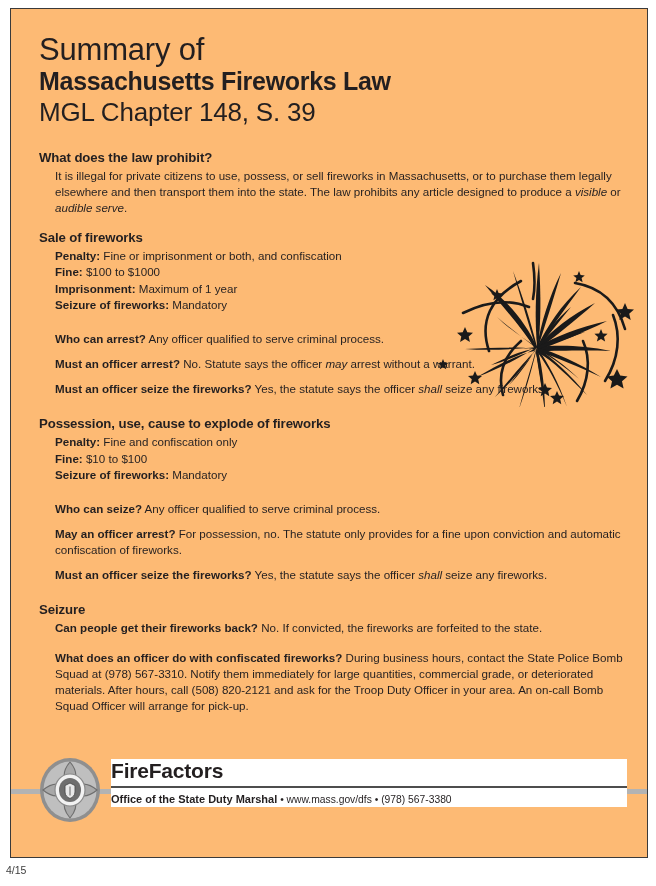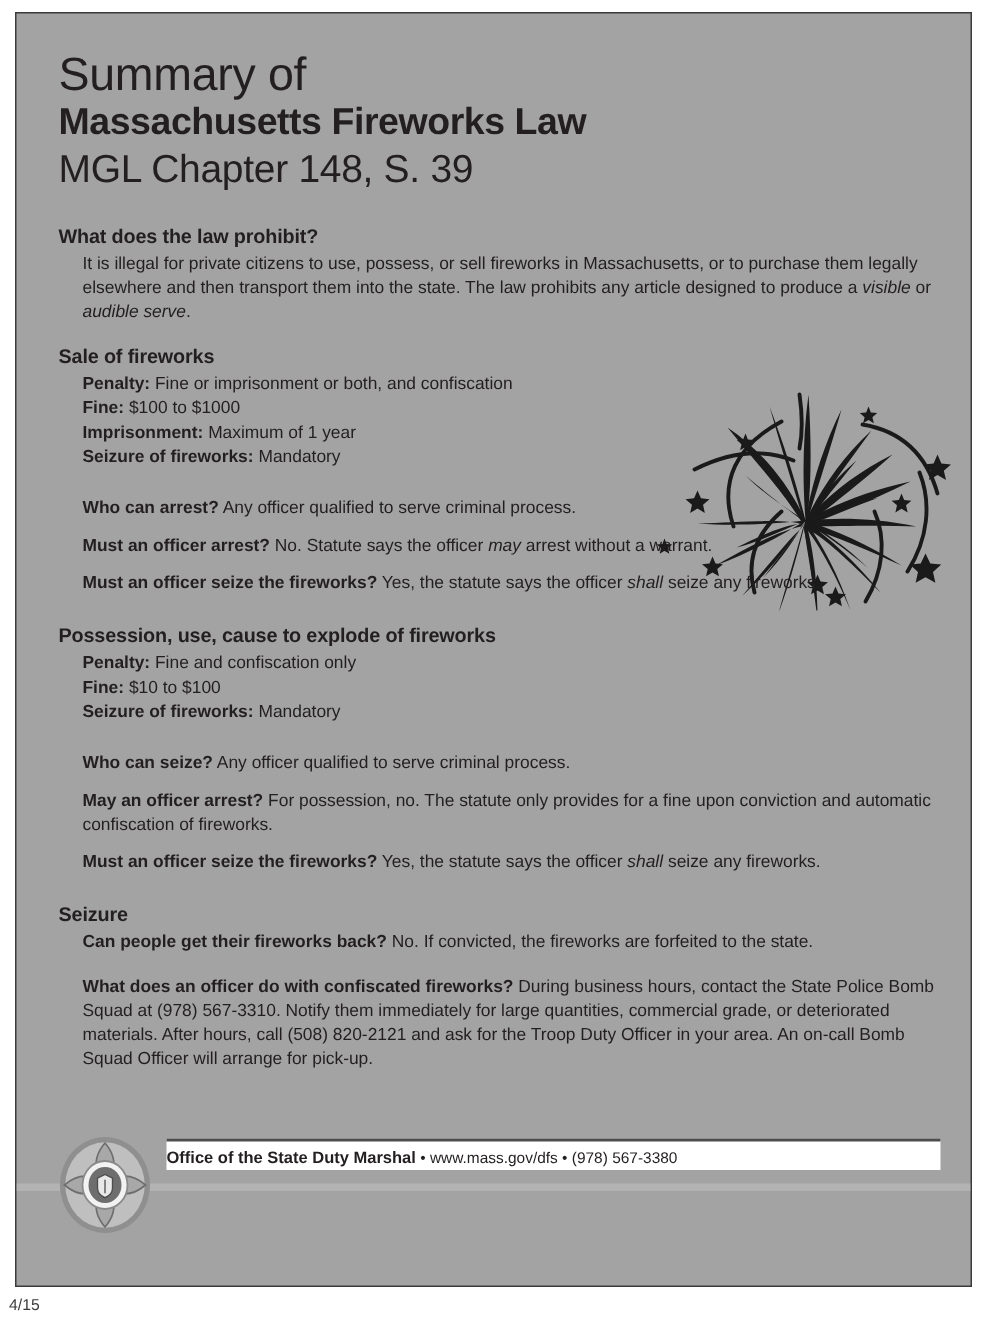--- a/index.html
+++ b/index.html
@@ -19,21 +19,21 @@
 
   
   .page-frame {
     position: absolute;
     left: 10px;
     top: 8px;
     width: 638px;
     height: 850px;
     box-sizing: border-box;
     border: 1.5px solid #3a3a3a;
-    background: #a3a3a3;
+    background: #fdba74;
     overflow: hidden;
   }
 
   .page-inner {
     position: absolute;
     left: 0; top: 0; right: 0; bottom: 0;
     padding: 18px 22px 0 22px;
     box-sizing: border-box;
   }
 
@@ -320,20 +320,21 @@
           <path d="M4,33 C11,27 17,26 23,28 L23,38 C17,40 11,39 4,33 Z"></path>
           <path d="M58,33 C51,27 45,26 39,28 L39,38 C45,40 51,39 58,33 Z"></path>
         </g>
         <ellipse cx="31" cy="33" rx="15" ry="16" fill="#f2f2f2" stroke="#8a8a8a" stroke-width="1.2"></ellipse>
         <ellipse cx="31" cy="33" rx="11" ry="12" fill="#6e6e6e"></ellipse>
         <path d="M31,26 L36,28.5 L36,35 C36,38.5 33.5,40.5 31,41.5 C28.5,40.5 26,38.5 26,35 L26,28.5 Z" fill="#e8e8e8" stroke="#4d4d4d" stroke-width="0.9"></path>
         <path d="M31,29.5 L31,38.5" stroke="#6e6e6e" stroke-width="1.1"></path>
       </svg>
 
       <div class="footer-textwrap">
+        <div class="brand">FireFactors</div>
         <div class="brand-rule"></div>
         <div class="footer-sub"><span>Office of the State Duty Marshal</span><span class="light"> • </span><span class="light">www.mass.gov/dfs</span><span class="light"> • </span><span class="light">(978) 567-3380</span></div>
       </div>
     </div>
 
   </div>
 </div>
 
 <div class="page-number">4/15</div>
 

